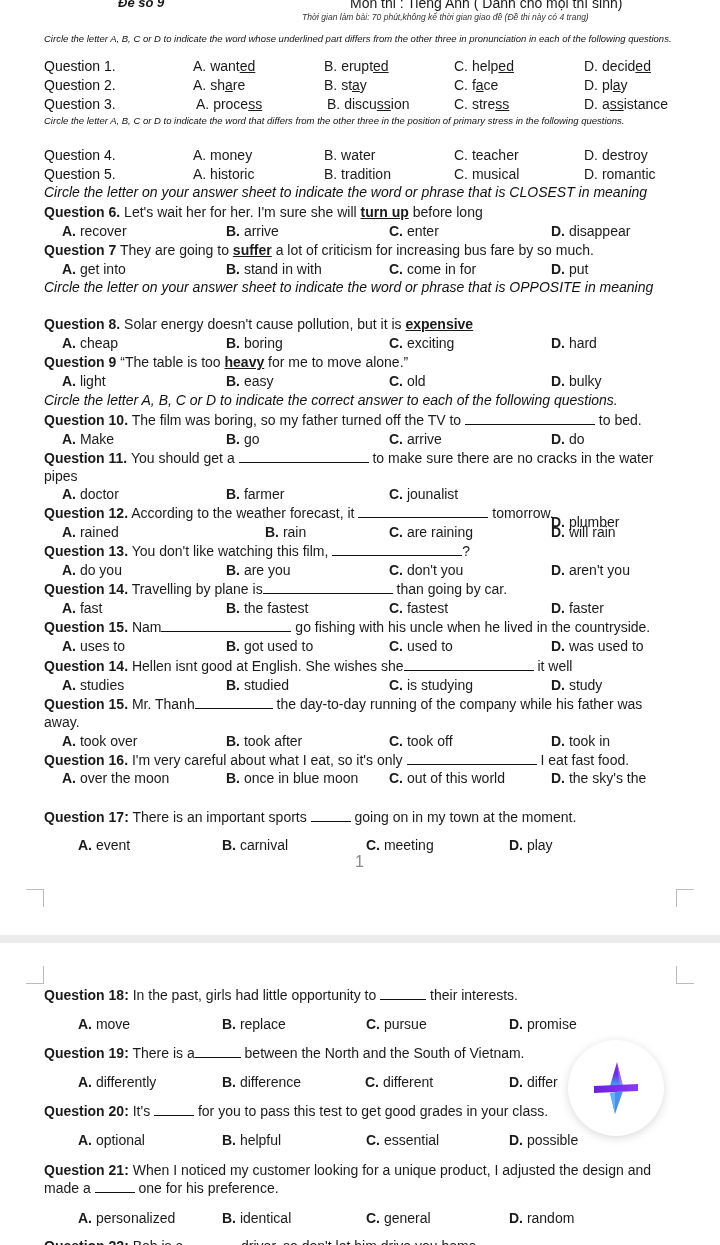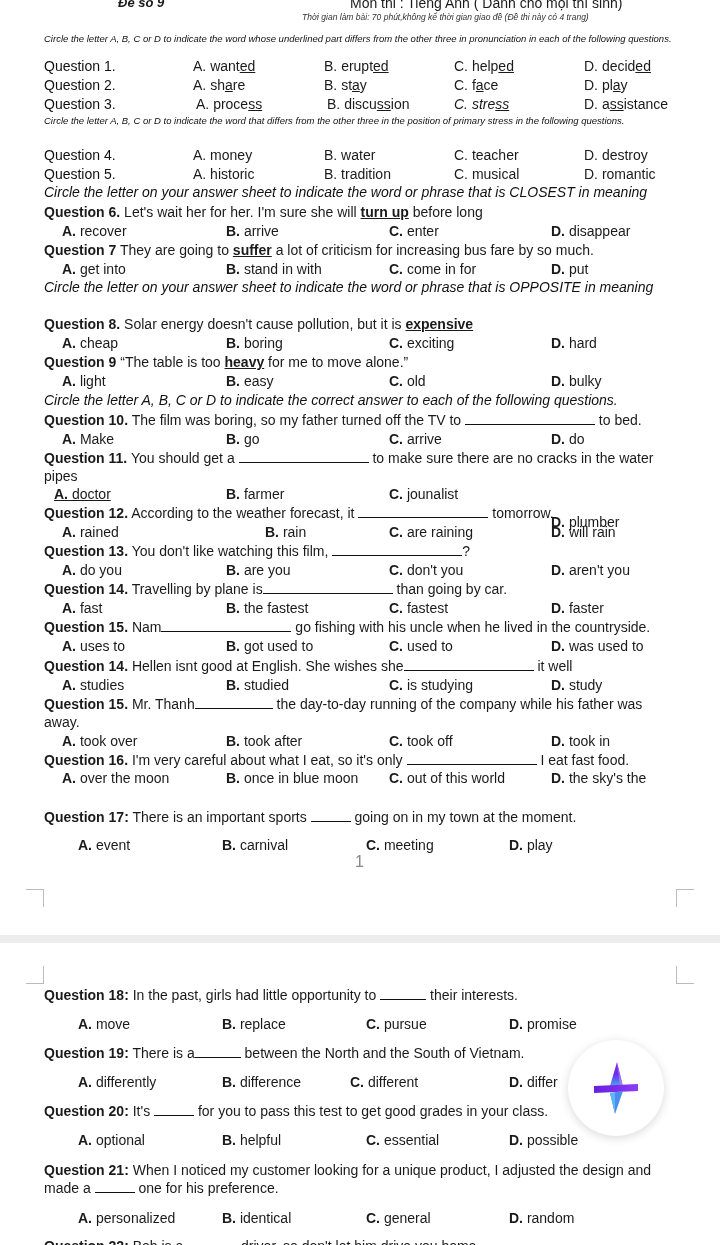--- a/index.html
+++ b/index.html
@@ -60,21 +60,21 @@
     <span class="opt" style="left:149px;"><span>A. </span><span>sh</span><span class="u">a</span><span>re</span></span>
     <span class="opt" style="left:280px;"><span>B. </span><span>st</span><span class="u">a</span><span>y</span></span>
     <span class="opt" style="left:410px;"><span>C. </span><span>f</span><span class="u">a</span><span>ce</span></span>
     <span class="opt" style="left:540px;"><span>D. </span><span>pl</span><span class="u">a</span><span>y</span></span>
   </div>
 
   <div class="row" style="top:95px;">
     <span class="qlabel b">Question 3.</span>
     <span class="opt" style="left:152px;"><span>A. </span><span>proce</span><span class="u">ss</span><span></span></span>
     <span class="opt" style="left:283px;"><span>B. </span><span>discu</span><span class="u">ss</span><span>ion</span></span>
-    <span class="opt" style="left:410px;font-style:italic;"><span>C. </span><span>stre</span><span class="u">ss</span><span></span></span>
+    <span class="opt" style="left:410px;"><span>C. </span><span>stre</span><span class="u">ss</span><span></span></span>
     <span class="opt" style="left:540px;"><span>D. </span><span>a</span><span class="u">ss</span><span>istance</span></span>
   </div>
 
   <div class="instr small" style="top:115px;">Circle the letter A, B, C or D to indicate the word that differs from the other three in the position of primary stress in the following questions.</div>
 
   <div class="row" style="top:146px;">
     <span class="qlabel b">Question 4.</span>
     <span class="opt" style="left:149px;">A. money</span>
     <span class="opt" style="left:280px;">B. water</span>
     <span class="opt" style="left:410px;">C. teacher</span>
@@ -142,21 +142,21 @@
     <span class="o" style="left:62px;"><span class="lett">A.</span><span> Make</span></span>
     <span class="o" style="left:226px;"><span class="lett">B.</span><span> go</span></span>
     <span class="o" style="left:389px;"><span class="lett">C.</span><span> arrive</span></span>
     <span class="o" style="left:551px;"><span class="lett">D.</span><span> do</span></span>
   </div>
 
   <div class="qtext" style="top:449px;">
     <span class="qn">Question 11.</span><span> You should get a </span><span class="blank" style="width:130px"></span><span> to make sure there are no cracks in the water</span><br><span>pipes</span>
   </div>
   <div class="opts" style="top:485px;">
-    <span class="o" style="left:54px;text-decoration:underline;"><span class="lett">A.</span><span> doctor</span></span>
+    <span class="o" style="left:62px;"><span class="lett">A.</span><span> doctor</span></span>
     <span class="o" style="left:226px;"><span class="lett">B.</span><span> farmer</span></span>
     <span class="o" style="left:389px;"><span class="lett">C.</span><span> jounalist</span></span>
     <span class="o" style="left:551px;margin-top:28px;"><span class="lett">D.</span><span> plumber</span></span>
   </div>
 
   <div class="qtext" style="top:504px;">
     <span class="qn">Question 12.</span><span> According to the weather forecast, it </span><span class="blank" style="width:130px"></span><span> tomorrow.</span>
   </div>
   <div class="opts" style="top:523px;">
     <span class="o" style="left:62px;"><span class="lett">A.</span><span> rained</span></span>
@@ -258,21 +258,21 @@
   <span class="o" style="left:366px;"><span class="lett">C.</span><span> pursue</span></span>
   <span class="o" style="left:509px;"><span class="lett">D.</span><span> promise</span></span>
 </div>
 
 <div class="qtext" style="top:1044px;">
   <span class="qn">Question 19:</span><span> There is a</span><span class="blank" style="width:46px"></span><span> between the North and the South of Vietnam.</span>
 </div>
 <div class="opts" style="top:1073px;">
   <span class="o" style="left:78px;"><span class="lett">A.</span><span> differently</span></span>
   <span class="o" style="left:222px;"><span class="lett">B.</span><span> difference</span></span>
-  <span class="o" style="left:350px;"><span class="lett">C.</span><span> different</span></span>
+  <span class="o" style="left:365px;"><span class="lett">C.</span><span> different</span></span>
   <span class="o" style="left:509px;"><span class="lett">D.</span><span> differ</span></span>
 </div>
 
 <div class="qtext" style="top:1102px;">
   <span class="qn">Question 20:</span><span>  It's </span><span class="blank" style="width:40px"></span><span> for you to pass this test to get good grades in your class.</span>
 </div>
 <div class="opts" style="top:1131px;">
   <span class="o" style="left:78px;"><span class="lett">A.</span><span> optional</span></span>
   <span class="o" style="left:222px;"><span class="lett">B.</span><span> helpful</span></span>
   <span class="o" style="left:366px;"><span class="lett">C.</span><span> essential</span></span>

